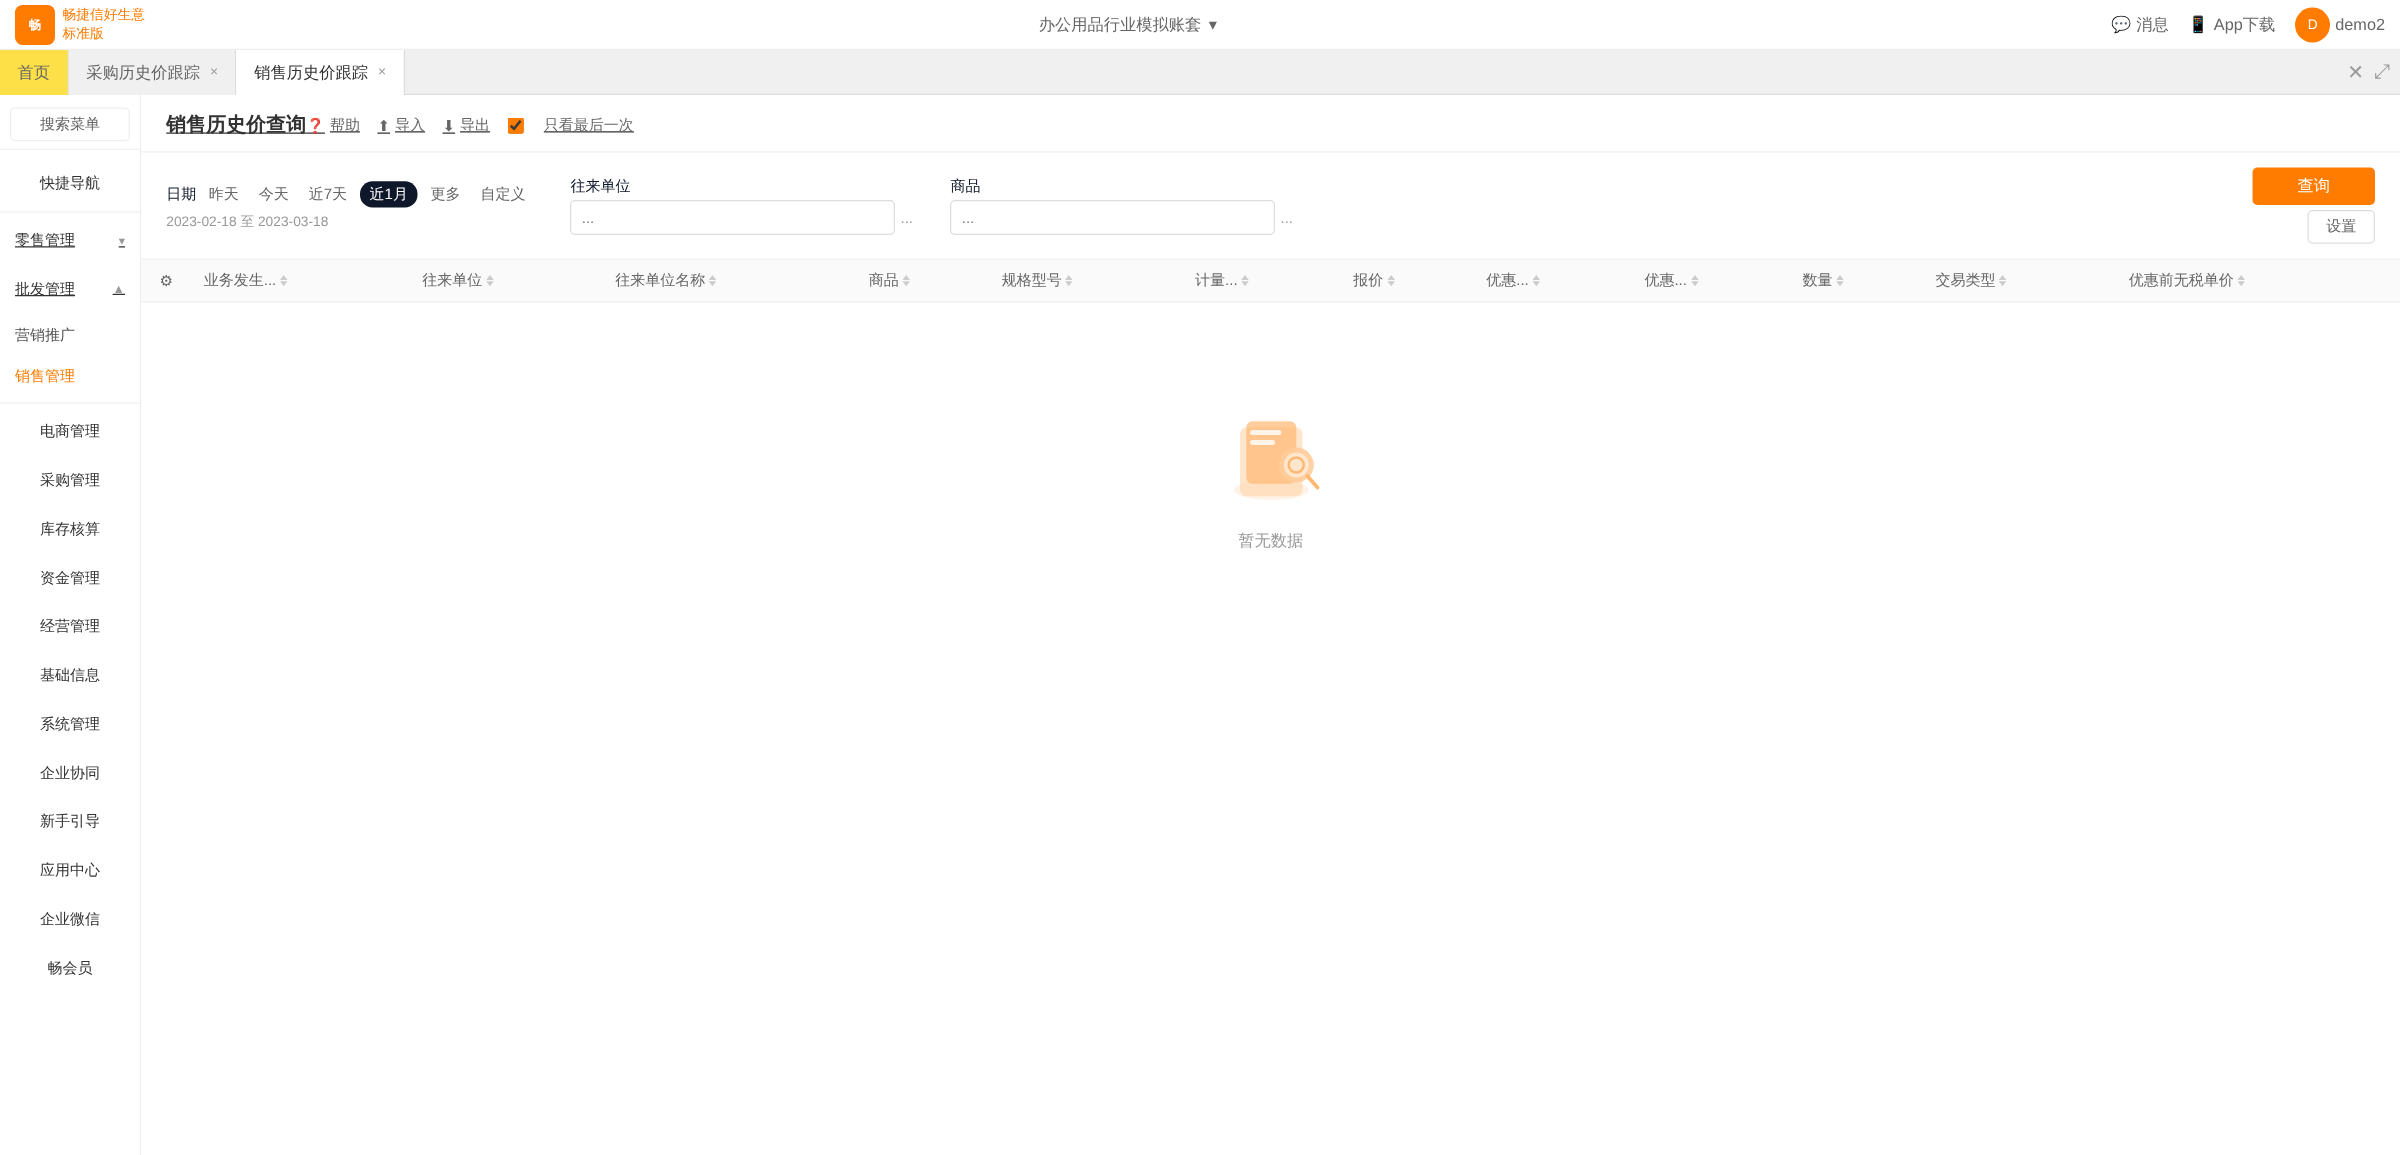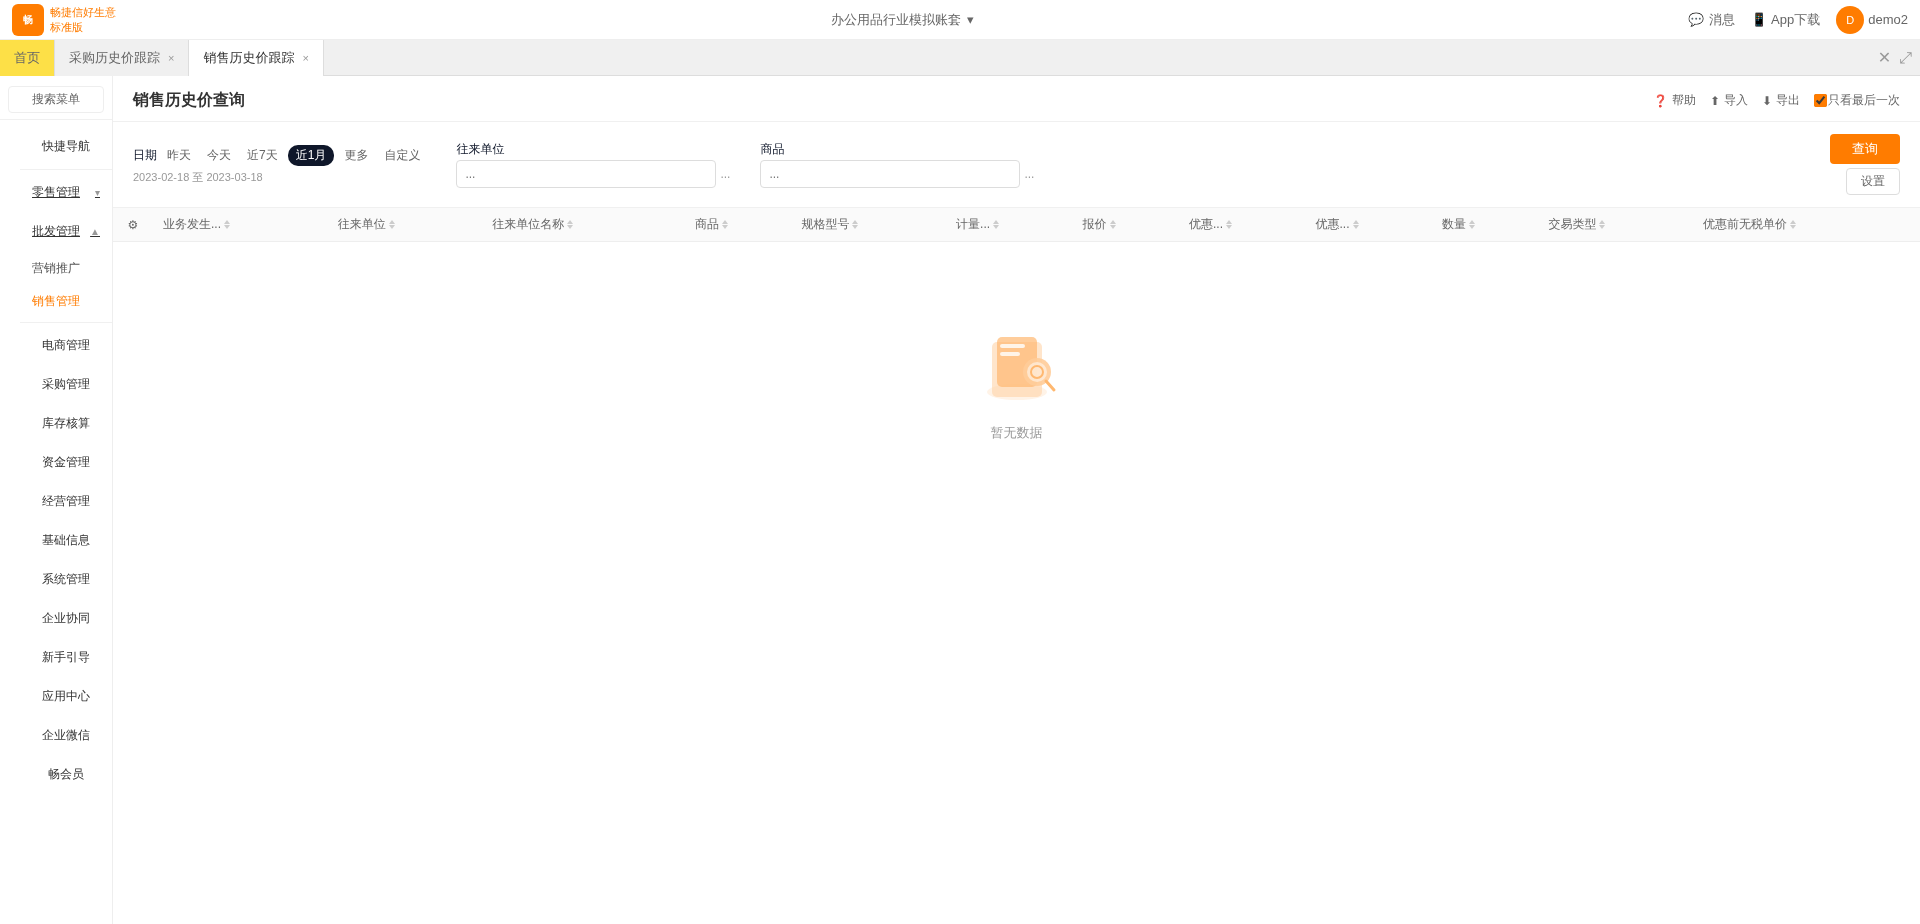--- a/index.html
+++ b/index.html
@@ -26,21 +26,21 @@
     .tabbar-actions { margin-left: auto; display: flex; align-items: center; padding-right: 8px; gap: 8px; }
     .tabbar-actions span { cursor: pointer; color: #999; font-size: 16px; }
 
     
     .main-layout { display: flex; flex: 1; overflow: hidden; }
 
     
     .sidebar { width: 113px; background: #fff; border-right: 1px solid #eee; display: flex; flex-direction: column; overflow-y: auto; flex-shrink: 0; }
     .sidebar-search { padding: 10px 8px 6px; border-bottom: 1px solid #f0f0f0; }
     .sidebar-search-btn { width: 100%; background: #fff; border: 1px solid #eee; border-radius: 4px; padding: 4px 6px; font-size: 12px; color: #666; cursor: pointer; text-align: center; }
-    .sidebar-nav { padding: 6px 0; margin-left: 20px; }
+    .sidebar-nav { padding: 6px 0; }
     .sidebar-item { padding: 10px 8px; text-align: center; cursor: pointer; font-size: 12px; color: #333; border-radius: 4px; margin: 2px 4px; }
     .sidebar-item.has-sub { display: flex; align-items: center; justify-content: space-between; gap: 2px; text-decoration: underline; }
     .sub-arrow { font-size: 10px; color: #999; }
     .sidebar-divider { height: 1px; background: #f0f0f0; margin: 4px 0; }
     .sidebar-sub-item { padding: 8px 12px; font-size: 12px; color: #555; cursor: pointer; }
     .sidebar-sub-item.active-sub { color: #ff7c00; }
 
     
     .content { flex: 1; background: #fff; overflow-y: auto; display: flex; flex-direction: column; }
     .page-title { font-size: 16px; font-weight: 600; color: #333; }
@@ -51,45 +51,45 @@
     .filter-group { display: flex; flex-direction: column; gap: 2px; }
     .filter-label { font-size: 12px; color: #0f172a; }
     .date-picker-group { display: flex; flex-direction: column; gap: 2px; }
     .date-row { display: flex; align-items: center; gap: 4px; }
     .date-btn { padding: 2px 6px; border: none; background: transparent; cursor: pointer; font-size: 12px; color: #666; }
     .date-btn.active-month { background: #0f172a; color: #fff; border-radius: 10px; padding: 2px 8px; }
     .date-range-text { font-size: 11px; color: #999; margin-top: 2px; }
     .filter-input { border: 1px solid #ddd; border-radius: 4px; padding: 4px 8px; font-size: 12px; color: #333; min-width: 200px; height: 28px; outline: none; }
     .filter-dots { color: #999; font-size: 12px; }
     .toolbar-right { display: flex; flex-direction: column; align-items: flex-end; gap: 4px; }
-    .btn-query { background: #ff7c00; color: #fff; border: none; border-radius: 4px; padding: 6px 22px; font-size: 13px; cursor: pointer; }
+    .btn-query { background: #ff7c00; color: #fff; border: none; border-radius: 4px; padding: 6px 36px; font-size: 13px; cursor: pointer; }
     .btn-settings { background: #fff; color: #666; border: 1px solid #ddd; border-radius: 4px; padding: 4px 14px; font-size: 12px; cursor: pointer; }
     .top-action-btn { display: flex; align-items: center; gap: 4px; font-size: 12px; color: #666; cursor: pointer; }
-    .checkbox-label { display: flex; align-items: center; gap: 1px; font-size: 12px; color: #666; cursor: pointer; }
+    .checkbox-label { display: flex; align-items: center; gap: 16px; font-size: 12px; color: #666; cursor: pointer; }
     .checkbox-label input { accent-color: #ff7c00; }
 
     
     .table-container { flex: 1; overflow: auto; }
     table { width: 100%; border-collapse: collapse; font-size: 12px; }
     thead tr { background: #fafafa; border-bottom: 1px solid #eee; }
     th { padding: 8px 10px; text-align: left; color: #666; font-weight: normal; border-bottom: 1px solid #eee; white-space: nowrap; cursor: pointer; }
     .th-sort { display: flex; align-items: center; gap: 3px; }
     .sort-icon { display: flex; flex-direction: column; gap: 1px; }
     .sort-icon span { display: block; width: 0; height: 0; }
     .sort-icon .up { border-left: 3px solid transparent; border-right: 3px solid transparent; border-bottom: 4px solid #ccc; }
     .sort-icon .down { border-left: 3px solid transparent; border-right: 3px solid transparent; border-top: 4px solid #ccc; }
     .settings-col { width: 40px; text-align: center; }
 
     
     .empty-state { display: flex; flex-direction: column; align-items: center; justify-content: center; padding: 80px 0; }
     .empty-icon { width: 90px; height: 90px; margin-bottom: 12px; }
     .empty-text { color: #999; font-size: 13px; }
 
     
-    .page-header-row { position: relative; display: flex; align-items: center; justify-content: space-between; padding: 14px 20px 10px; border-bottom: 1px solid #f0f0f0; }
+    .page-header-row { position: relative; display: flex; align-items: center; justify-content: flex-start; padding: 14px 20px 10px; border-bottom: 1px solid #f0f0f0; text-decoration: underline; }
   </style>
 </head>
 <body>
 
 <div class="topbar">
   <div class="topbar-left">
     <div class="logo-area">
       <div class="logo-icon">
         <span>畅</span>
       </div>

